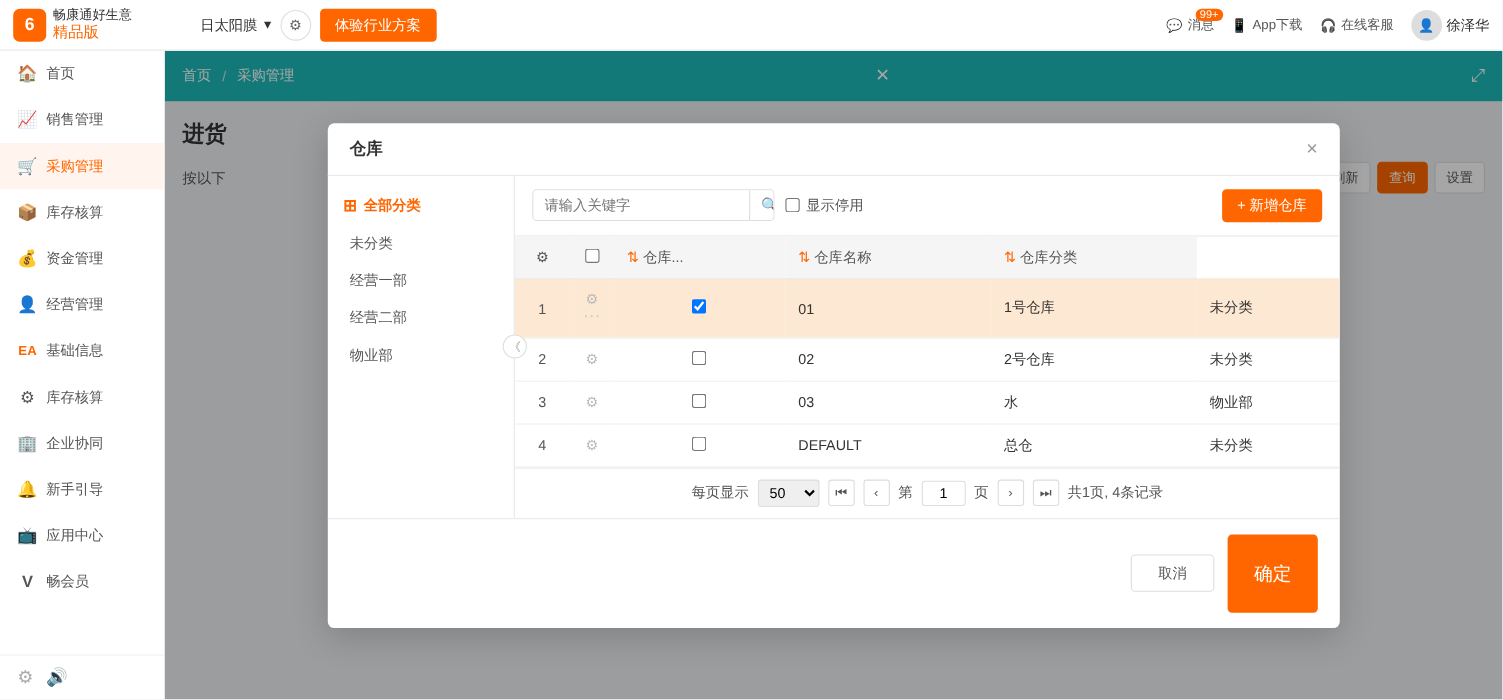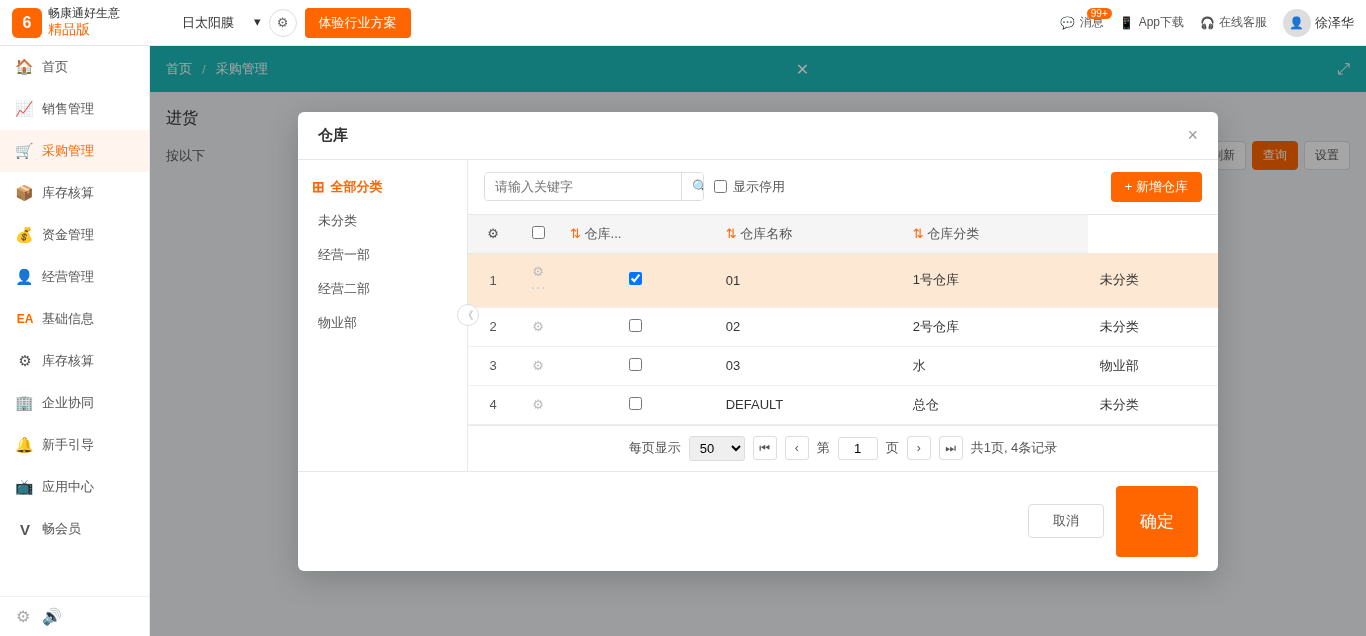--- a/index.html
+++ b/index.html
@@ -28,21 +28,21 @@
       border-radius: 6px;
       display: flex; align-items: center; justify-content: center;
       color: #fff; font-size: 16px; font-weight: bold;
     }
     .logo-text { font-size: 12px; color: #333; line-height: 1.3; }
     .logo-badge { font-size: 14px; color: #f60; }
     .top-nav {
       display: flex; align-items: center; gap: 8px; flex: 1; padding-left: 20px;
     }
     .top-nav .company-select {
-      display: flex; align-items: flex-start; gap: 20px; cursor: pointer; color: #333; font-size: 13px;
+      display: flex; align-items: flex-start; gap: 6px; cursor: pointer; color: #333; font-size: 13px;
     }
     .top-nav .gear-btn {
       width: 28px; height: 28px; border-radius: 50%; border: 1px solid #ddd;
       display: flex; align-items: center; justify-content: center; cursor: pointer; color: #666;
     }
     .top-nav .trial-btn {
       background: #f60; color: #fff; border: none; border-radius: 4px;
       padding: 6px 14px; cursor: pointer; font-size: 13px;
     }
     .top-right {
@@ -91,21 +91,21 @@
     
     .main-content {
       flex: 1; background: #f0f2f5; overflow: hidden; position: relative;
     }
     .page-content {
       padding: 16px; position: relative;
     }
     .page-title-bar {
       display: flex; align-items: center; gap: 12px; margin-bottom: 12px;
     }
-    .page-title { font-size: 16px; font-weight: normal; color: #333; }
+    .page-title { font-size: 20px; font-weight: bold; color: #333; }
     .action-bar {
       display: flex; align-items: center; gap: 8px; margin-bottom: 12px; flex-wrap: wrap;
     }
     .action-btn {
       display: flex; align-items: center; gap: 4px;
       border: 1px solid #ddd; background: #fff; border-radius: 4px;
       padding: 5px 10px; cursor: pointer; color: #555; font-size: 12px;
     }
     .action-btn.orange { background: #f60; color: #fff; border-color: #f60; }
 

